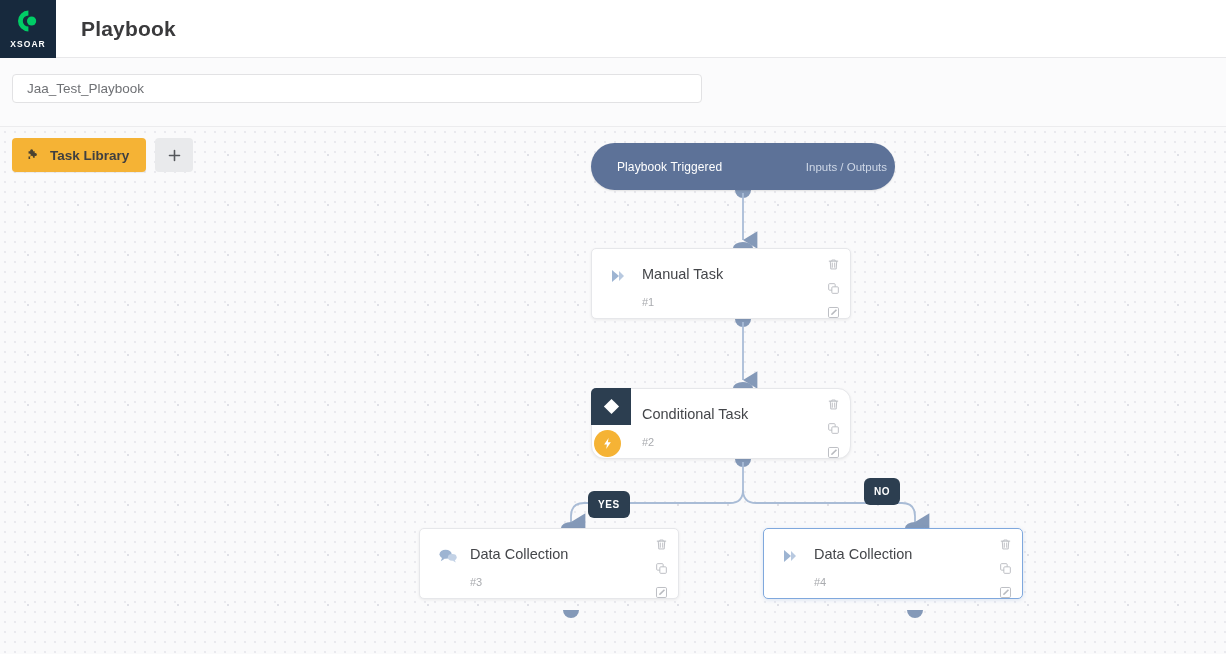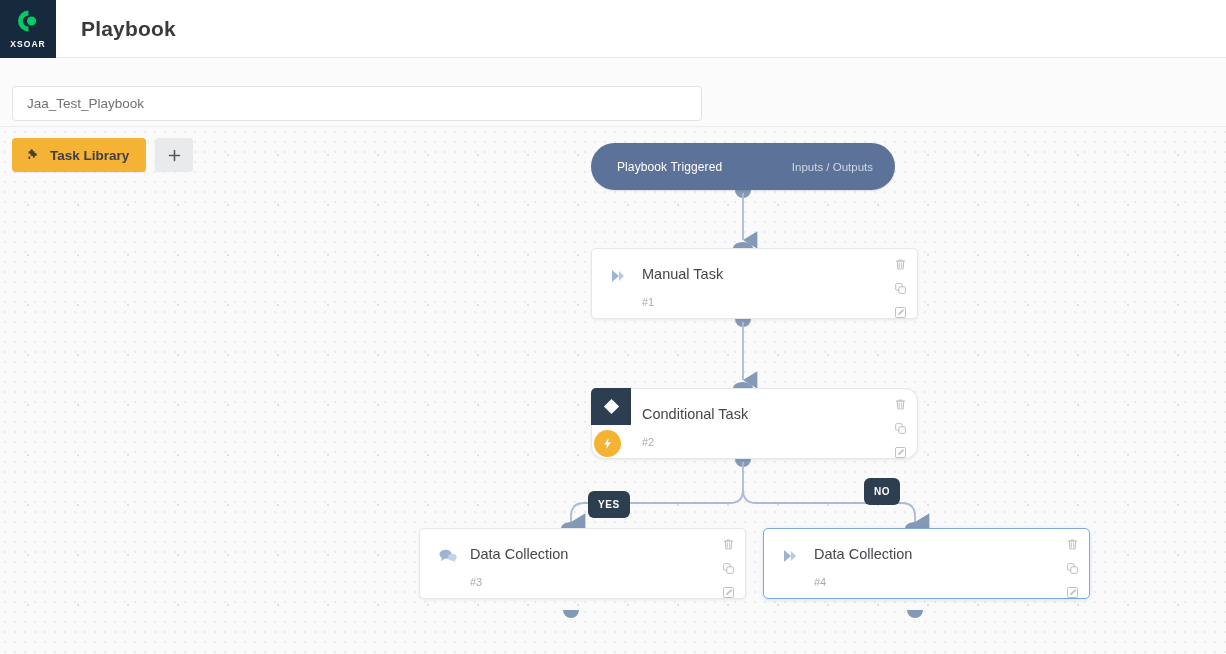--- a/index.html
+++ b/index.html
@@ -56,30 +56,29 @@
     position: absolute;
     left: 0; top: 58px;
     width: 1226px; height: 69px;
     background: #fbfbfc;
     border-bottom: 1px solid #ececee;
     z-index: 35;
   }
   .name-input {
     position: absolute;
     left: 12px; top: 16px;
-    width: 690px; height: 35px;
+    width: 690px; height: 29px;
     background: #ffffff;
     border: 1px solid #e2e2e4;
     border-radius: 4px;
     padding: 0 14px;
     font-family: "Liberation Sans", sans-serif;
     font-size: 13.5px;
     color: #6f7175;
     outline: none;
-    margin-top: 12px;
   }
 
   
   .canvas {
     position: absolute;
     left: 0; top: 127px;
     width: 1226px; height: 527px;
     background-color: #fafafb;
     background-image:
       radial-gradient(circle, #dfe0e6 0.9px, transparent 1px),
@@ -151,29 +150,29 @@
     box-shadow: 0 1px 2px rgba(0,0,0,0.10);
   }
   .trigger-label {
     margin-left: 26px;
     color: #ffffff;
     font-size: 12px;
     letter-spacing: 0.1px;
   }
   .trigger-io {
     margin-left: auto;
-    margin-right: 22px;
+    margin-right: 8px;
     color: #cfd8e7;
     font-size: 11.5px;
   }
 
   
   .task-node {
     position: absolute;
-    width: 327px; height: 71px;
+    width: 260px; height: 71px;
     background: #ffffff;
     border: 1px solid #e6e7ea;
     border-radius: 5px;
     z-index: 10;
     cursor: pointer;
     box-shadow: 0 1px 3px rgba(0,0,0,0.07);
   }
   .task-node.selected {
     border: 1.5px solid #7fa8dd;
     box-shadow: 0 1px 4px rgba(80,130,200,0.18);

